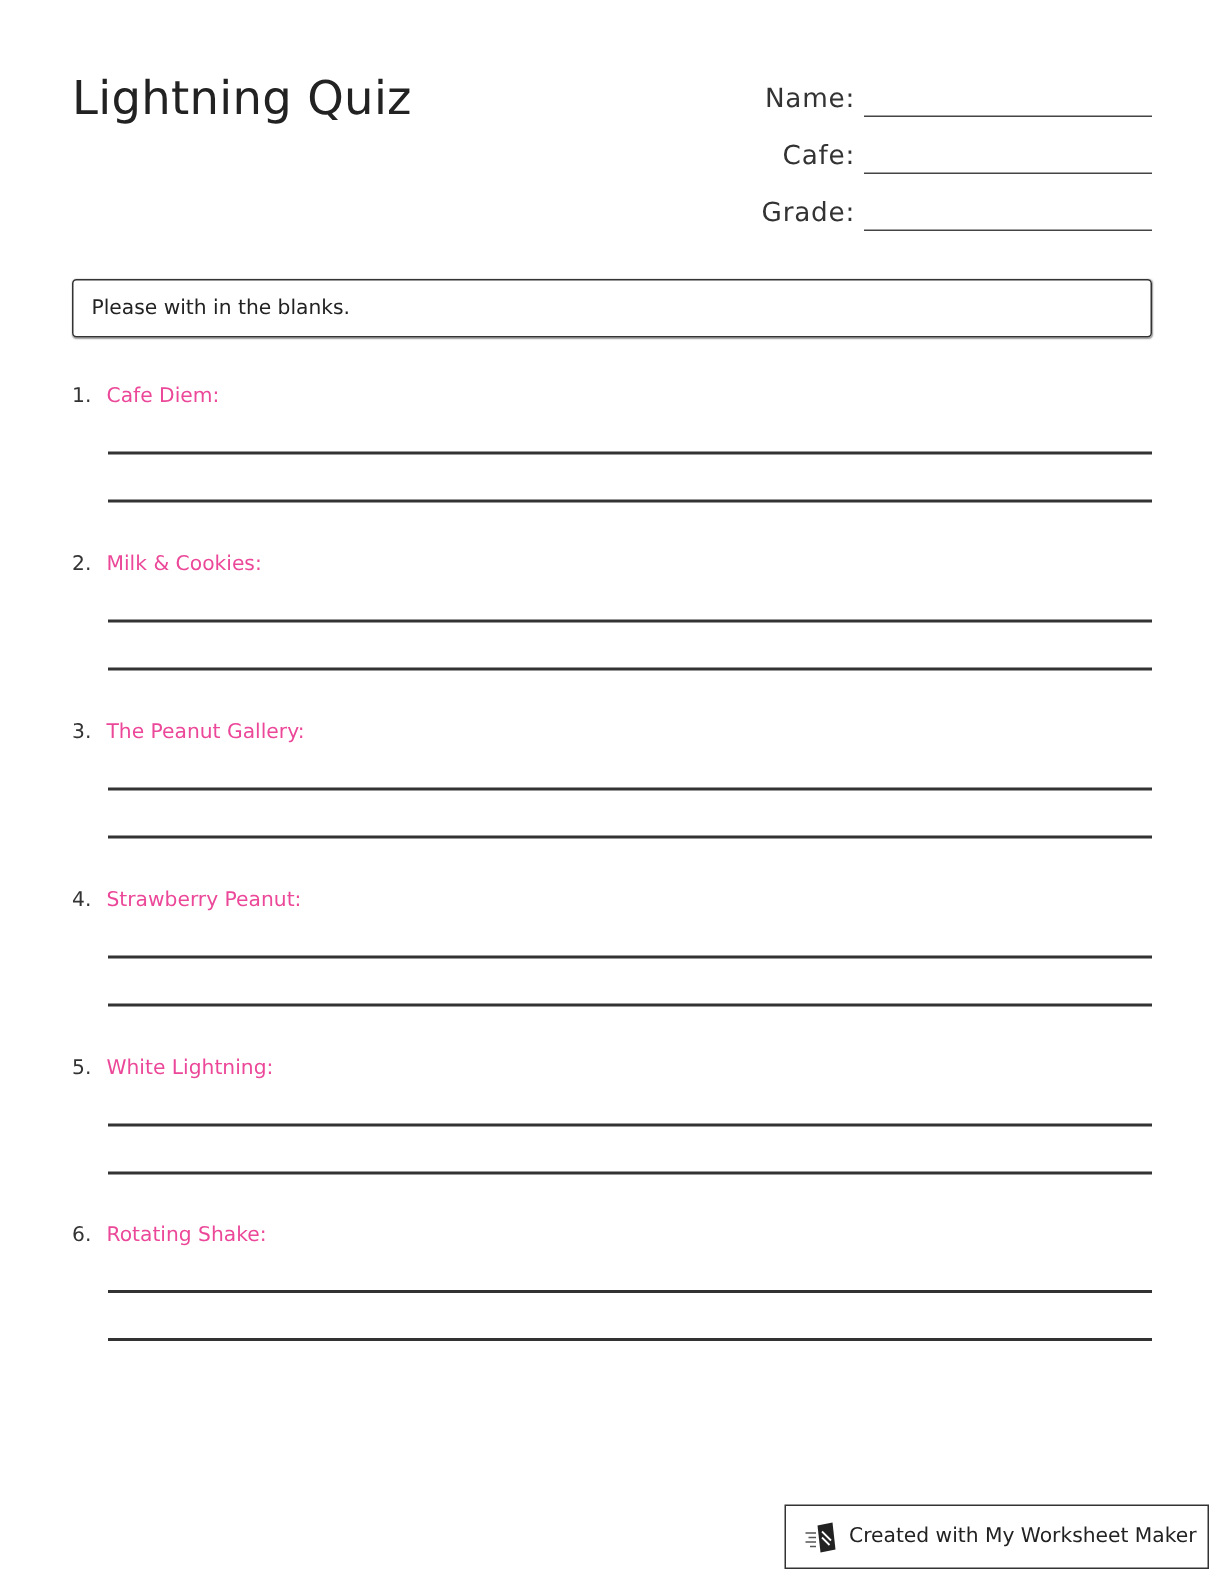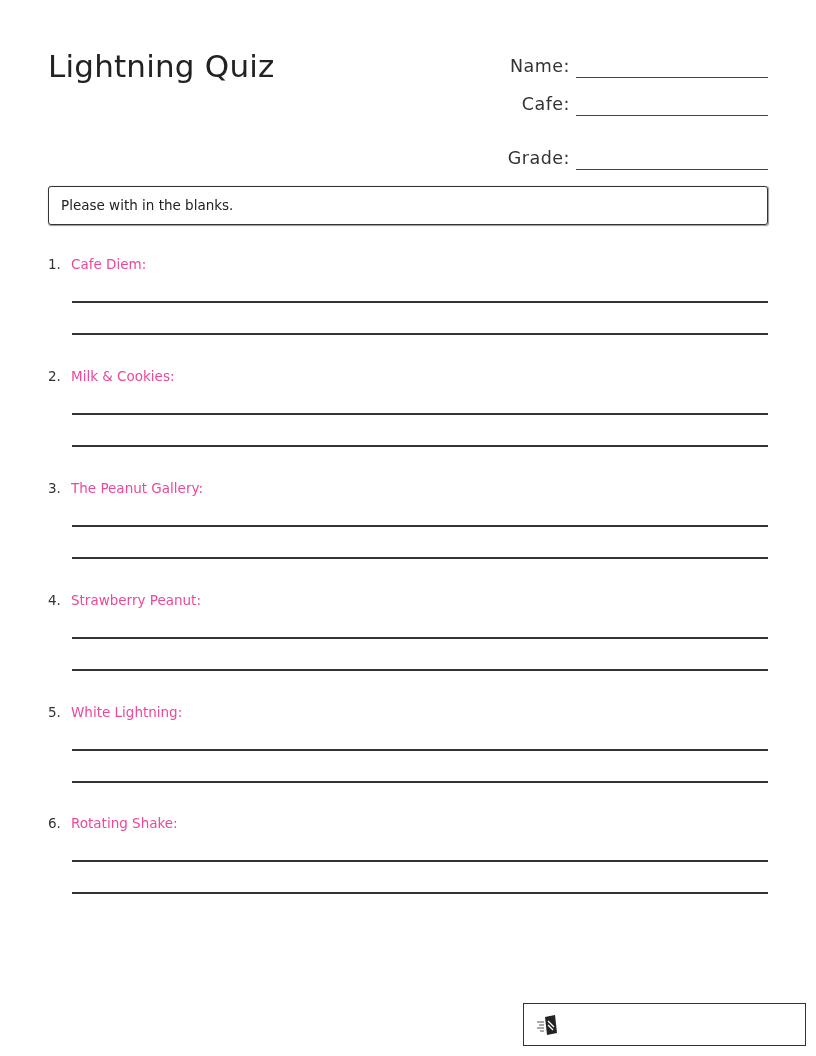--- a/index.html
+++ b/index.html
@@ -27,21 +27,21 @@
   <h1 class="title">Lightning Quiz</h1>
 
   <div class="info-row" style="top:48px;">
     <span class="info-label">Name:</span>
     <div class="info-line"></div>
   </div>
   <div class="info-row" style="top:86px;">
     <span class="info-label">Cafe:</span>
     <div class="info-line"></div>
   </div>
-  <div class="info-row" style="top:140px;">
+  <div class="info-row" style="top:124px;">
     <span class="info-label">Grade:</span>
     <div class="info-line"></div>
   </div>
 
   <div class="instructions">
     <span class="instructions-text">Please with in the blanks.</span>
   </div>
 
   <div class="question" style="top:256px;">
     <span class="q-num">1.</span>
@@ -90,15 +90,16 @@
       <svg width="24" height="22" viewBox="0 0 24 22">
         <line x1="1" y1="8" x2="8" y2="8" stroke="#555" stroke-width="1"></line>
         <line x1="3" y1="11" x2="8" y2="11" stroke="#555" stroke-width="1"></line>
         <line x1="1" y1="14" x2="8" y2="14" stroke="#555" stroke-width="1"></line>
         <line x1="4" y1="17" x2="8" y2="17" stroke="#555" stroke-width="1"></line>
         <polygon points="9,3 19,1 21,19 11,21" fill="#222"></polygon>
         <line x1="12" y1="7" x2="18" y2="13" stroke="#fff" stroke-width="1.2"></line>
         <line x1="12" y1="11" x2="17" y2="16" stroke="#fff" stroke-width="1.2"></line>
       </svg>
     </span>
+    <span class="footer-text">Created with My Worksheet Maker</span>
   </div>
 
 </div>
 
 </body></html>

